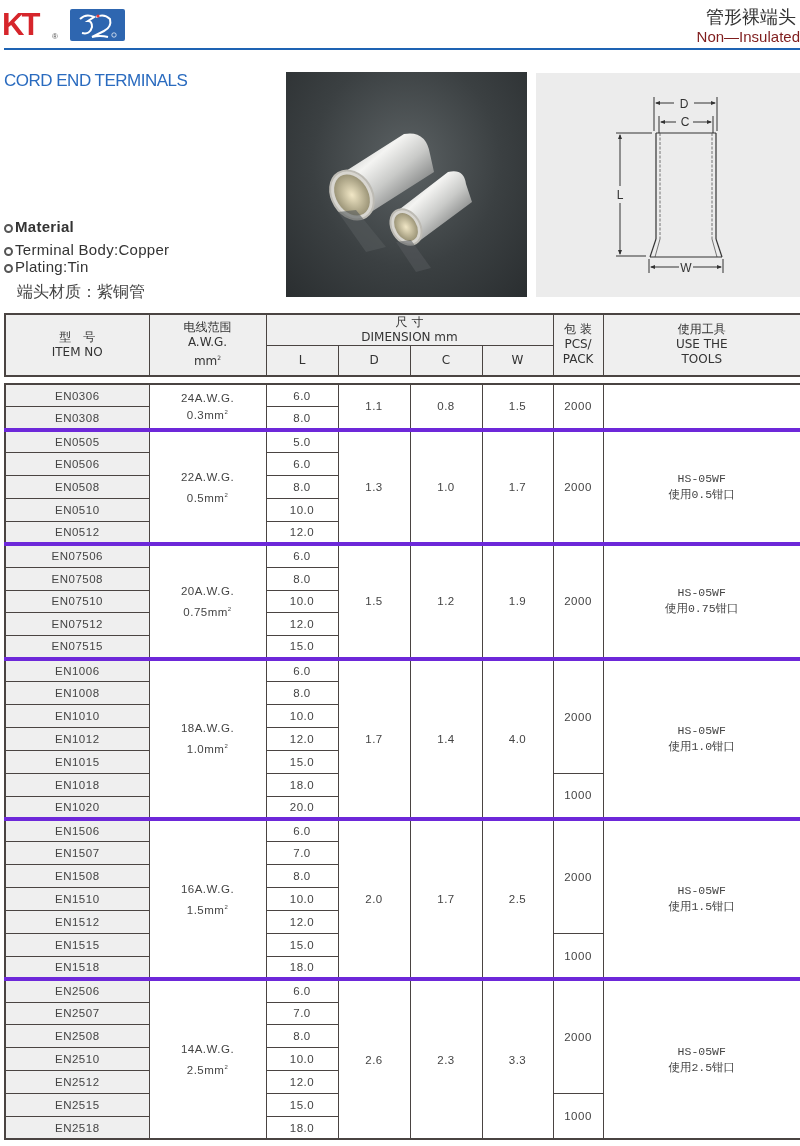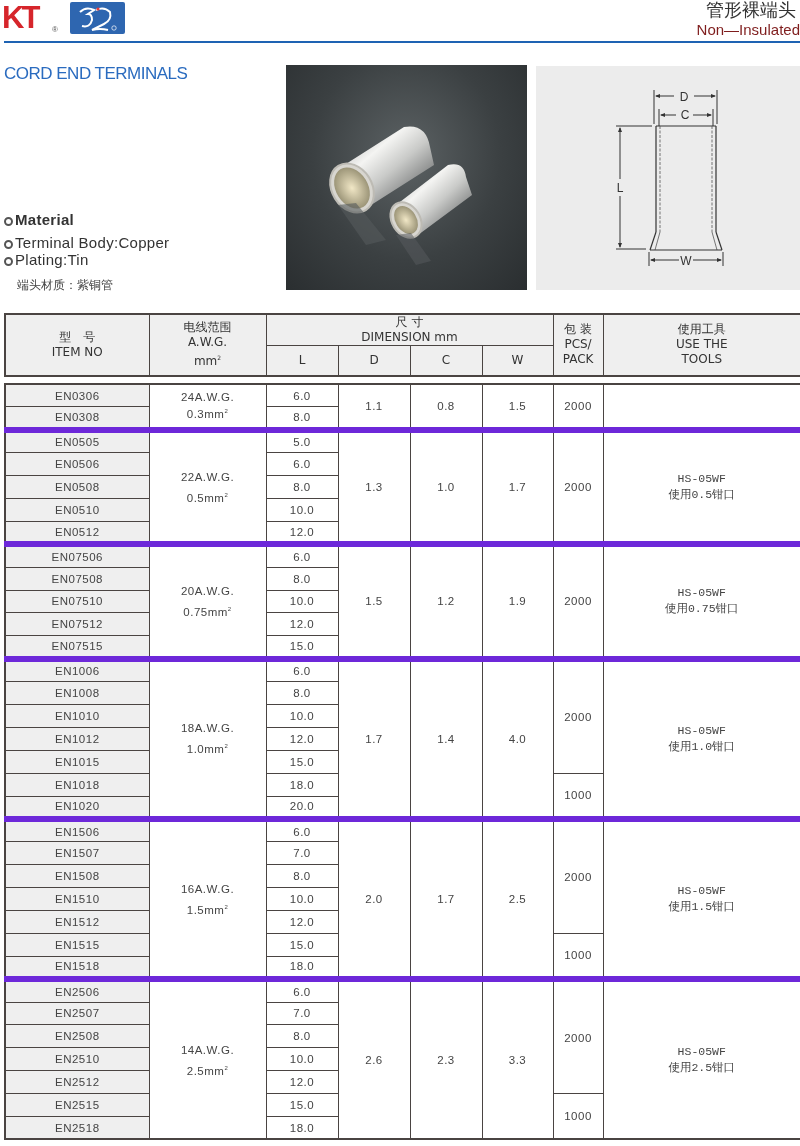--- a/index.html
+++ b/index.html
@@ -1,51 +1,51 @@
 <!DOCTYPE html>
 <html><head>
 <meta charset="utf-8">
 <style>
   * { box-sizing: border-box; margin: 0; padding: 0; }
   body { width: 800px; height: 1146px; background: #ffffff; position: relative; overflow: hidden;
          font-family: "Liberation Sans", sans-serif; color: #3a3a3a; }
-  .abs { position: absolute; }
+  .abs { position: absolute; margin-top: 7px; }
 
   
   .logo-kt { left: 2px; top: 2px; font-family: "Liberation Sans", sans-serif; font-size: 31px; font-weight: bold;
              color: #d6252b; letter-spacing: -3px; line-height: 32px; }
   .logo-reg1 { left: 52px; top: 25px; font-size: 8px; color: #555; }
   .logo-box { left: 70px; top: 2px; width: 55px; height: 32px; background: #2e66b0; border-radius: 2px; }
   .logo-box svg { display: block; }
   .header-line { left: 4px; top: 41px; width: 796px; height: 2px; background: #1e63b3; }
   .hdr-cn { right: 4px; top: 0px; font-size: 18px; color: #333; line-height: 22px; font-family: Liberation Mono, monospace; }
   .hdr-en { right: 0px; top: 21px; font-size: 15px; color: #7f1d1d; line-height: 18px; }
 
   .title { left: 4px; top: 60px; font-size: 17px; color: #2a6bbf; line-height: 28px; letter-spacing: -0.5px; }
 
   .photo { left: 286px; top: 65px; width: 241px; height: 225px;
            background: radial-gradient(ellipse at 50% 40%, #5c6264 0%, #3b4042 55%, #2a2e30 100%); overflow: hidden; }
   .diagram { left: 536px; top: 66px; width: 264px; height: 224px; background: #ececec; }
 
   .mat { left: 4px; font-size: 15px; color: #333; line-height: 16px; letter-spacing: 0.3px; }
   .mat .bul { display: inline-block; width: 9px; height: 9px; border: 2.4px solid #555; border-radius: 50%;
               margin-right: 2px; vertical-align: -0.5px; }
-  .mat-cn { left: 17px; top: 277px; font-size: 12px; color: #444; line-height: 16px; font-family: "DejaVu Sans", sans-serif; }
+  .mat-cn { left: 17px; top: 277px; font-size: 16px; color: #444; line-height: 16px; font-family: "DejaVu Sans", sans-serif; }
 
   
   table { border-collapse: collapse; position: absolute; left: 4px; table-layout: fixed; }
   td, th { border: 1.5px solid #4a4442; text-align: center; vertical-align: middle; font-weight: normal; }
   .thead-tbl { top: 313px; width: 796px; border: 2.5px solid #4a4442; }
   .thead-tbl th { background: #efefef; font-size: 12px; color: #333; line-height: 15px; font-family: "DejaVu Sans", sans-serif; }
   .tbody-tbl { top: 383px; width: 796px; border: 2.5px solid #4a4442; }
   .tbody-tbl td { font-size: 11.5px; color: #444; height: 22.9px; line-height: 14px; letter-spacing: 0.5px; padding: 0; }
   .tbody-tbl td.item { background: #efefef; }
   .tbody-tbl td.tool { font-size: 11.5px; line-height: 16px; font-family: Liberation Mono, monospace; letter-spacing: 0; }
   sup { font-size: 6px; vertical-align: 5px; }
-  .grp-top td { border-top: 6px solid #6d28d9; }
+  .grp-top td { border-top: 4px solid #6d28d9; }
 </style>
 </head>
 <body>
 
 <div class="abs logo-kt">KT</div>
 <div class="abs logo-reg1">®</div>
 <div class="abs logo-box">
   <svg width="55" height="32" viewBox="0 0 55 32">
     <path d="M10 10 Q16 4 24 8 L18 12 Q22 12 22 18 Q20 26 12 24" fill="none" stroke="#fff" stroke-width="2"></path>
     <path d="M26 8 Q34 4 40 10 Q42 18 34 22 Q26 26 22 28 Q30 26 38 28" fill="none" stroke="#fff" stroke-width="2"></path>

